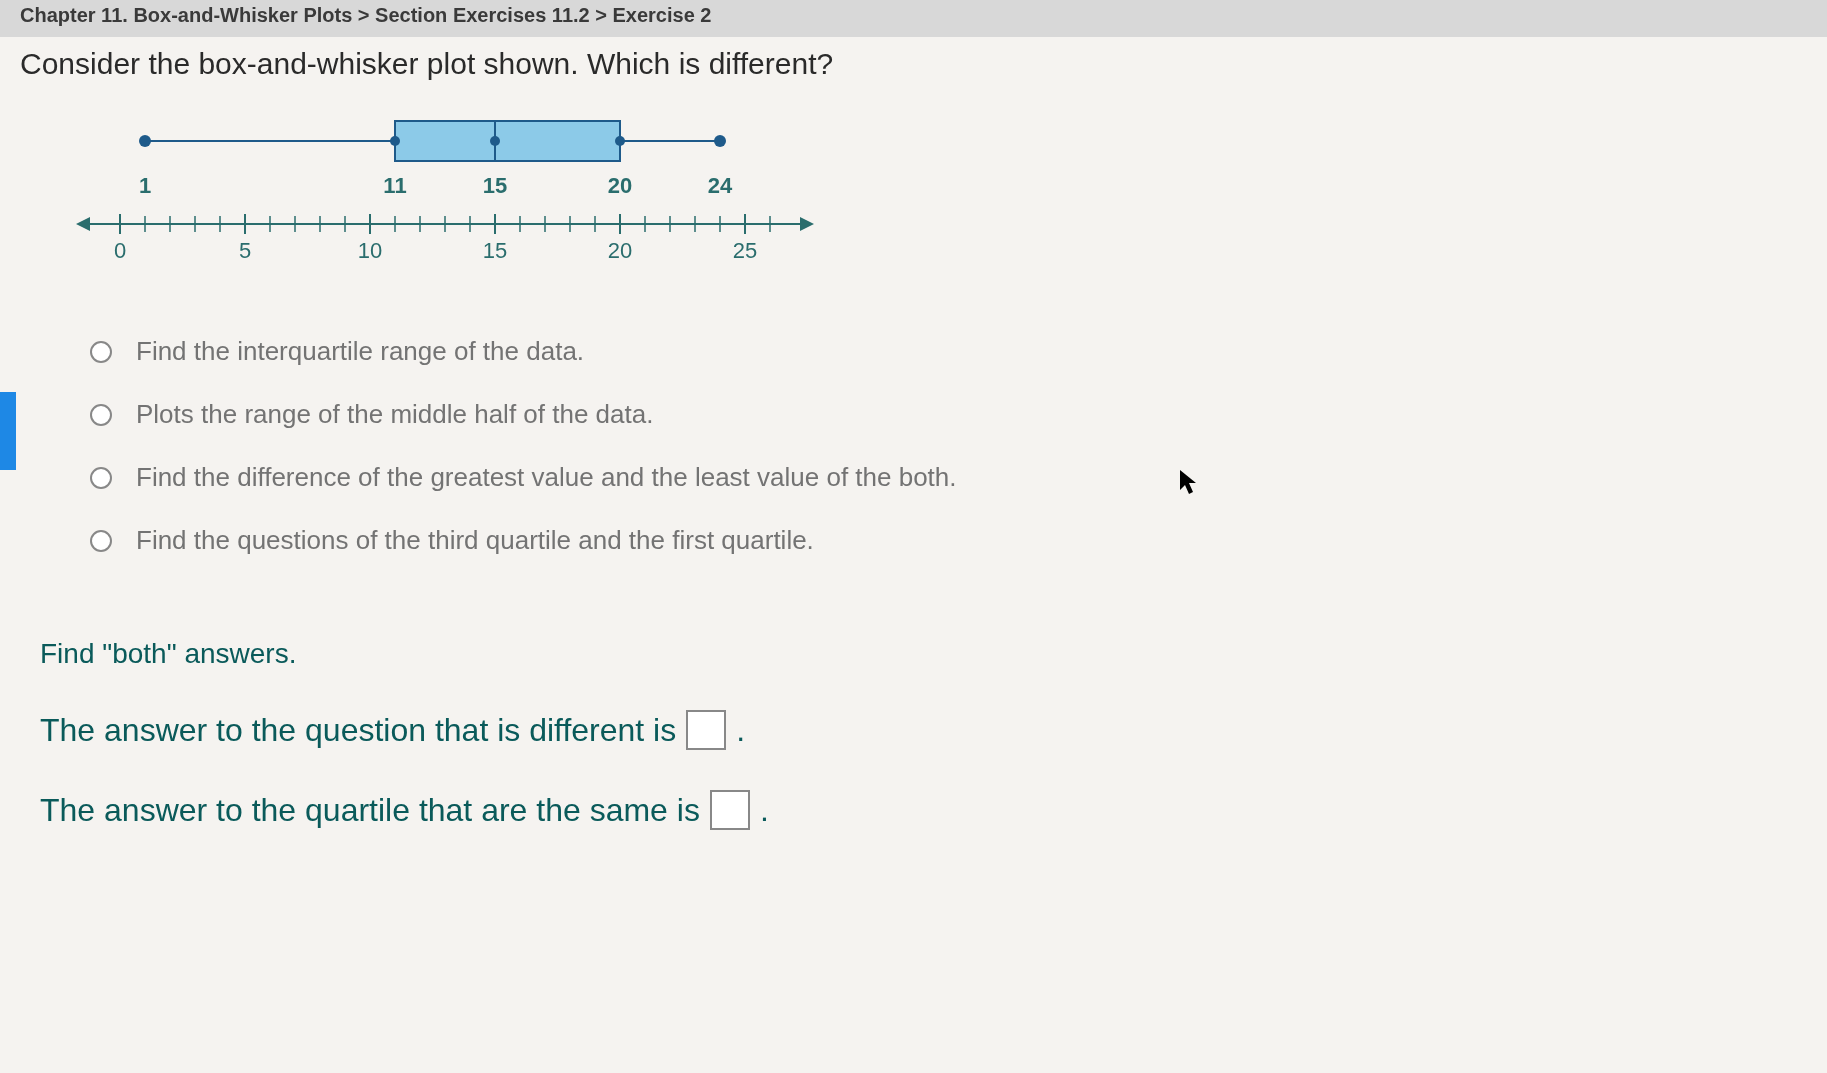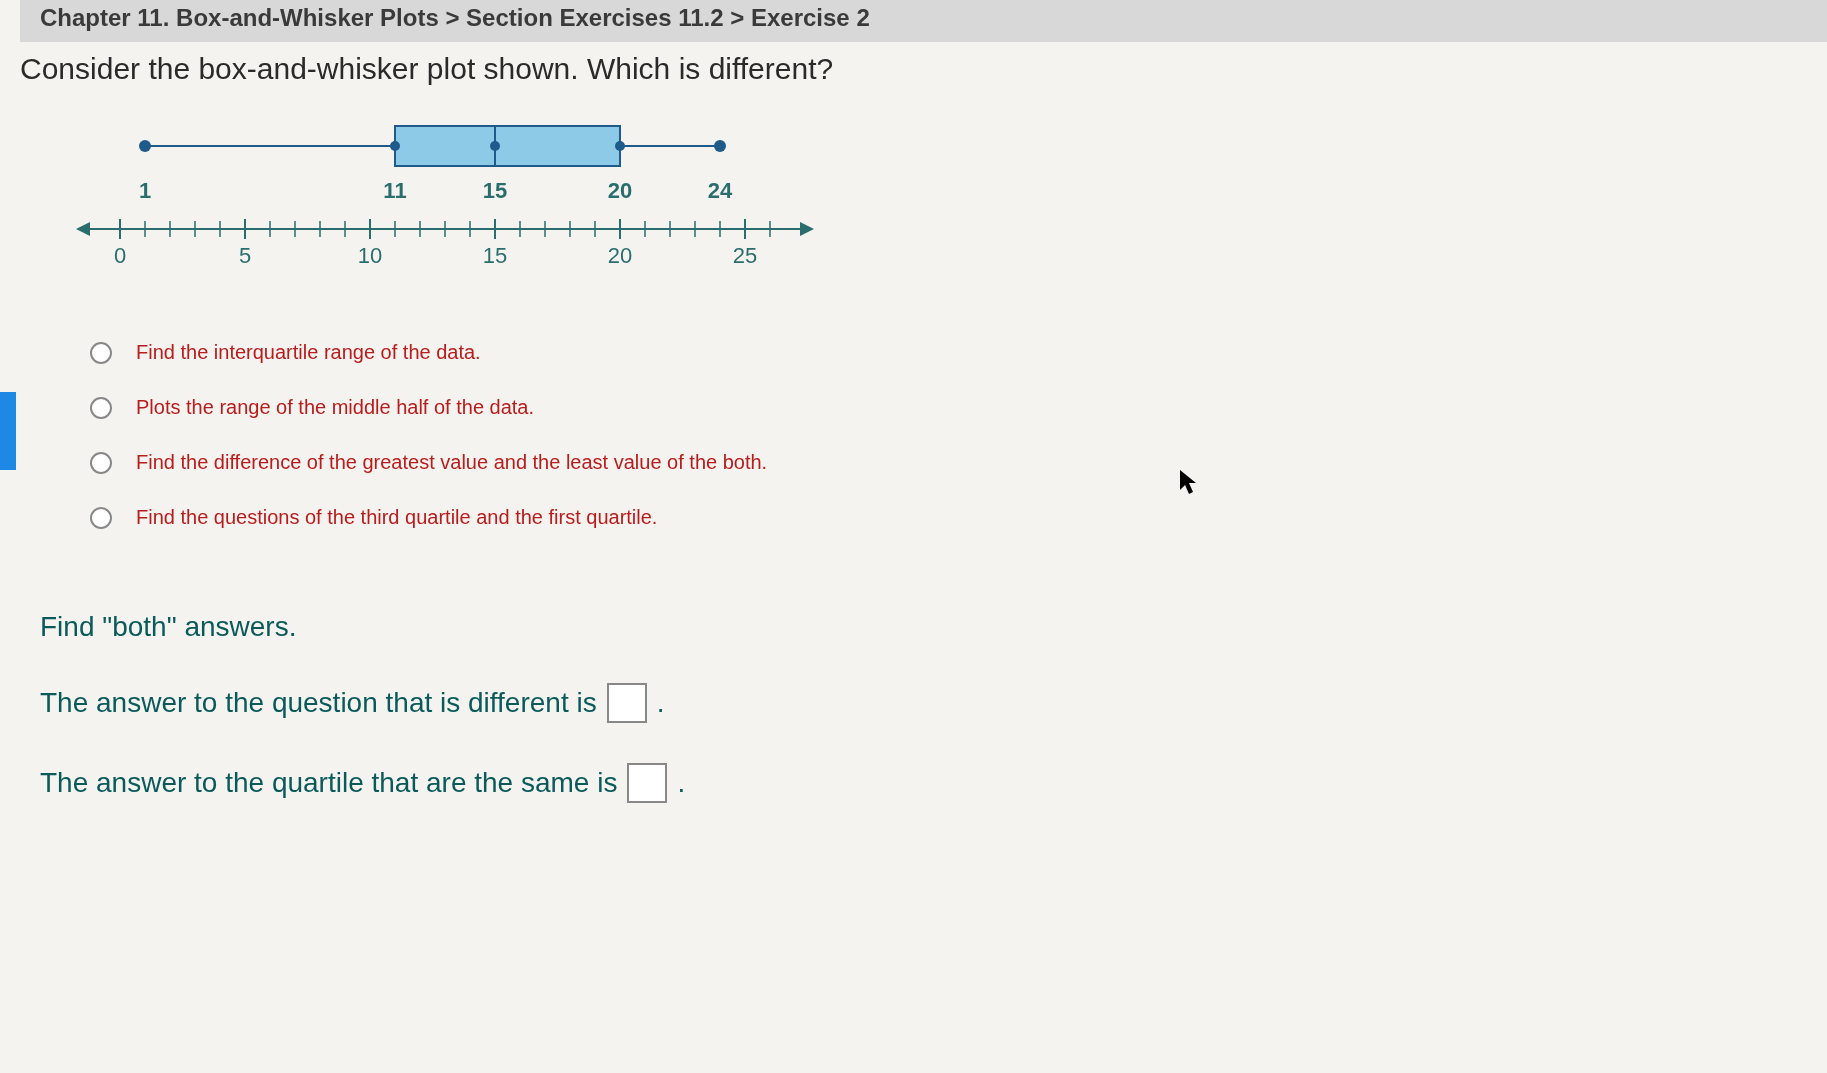--- a/index.html
+++ b/index.html
@@ -11,24 +11,23 @@
       font-family: Arial, Helvetica, sans-serif;
       background: #f5f3f0;
       width: 1827px;
       height: 1073px;
       position: relative;
       overflow: hidden;
     }
     .breadcrumb {
       background: #d8d8d8;
       padding: 4px 20px 10px 20px;
-      font-size: 24px;
+      font-size: 20px;
       color: #3a3a3a;
       font-weight: bold;
-      margin-left: 20px;
     }
     .question-text {
       padding: 10px 20px;
       font-size: 30px;
       color: #2a2a2a;
     }
     .chart-area {
       padding: 20px 70px 40px 70px;
       position: relative;
     }
@@ -49,32 +48,32 @@
     .radio {
       width: 22px;
       height: 22px;
       border: 2px solid #888;
       border-radius: 50%;
       margin-right: 24px;
       flex-shrink: 0;
       background: white;
     }
     .option-text {
-      font-size: 20px;
-      color: #b91c1c;
+      font-size: 26px;
+      color: #737373;
       text-align: center;
     }
     .find-both {
       padding: 30px 40px 40px 40px;
       font-size: 28px;
       color: #0a5a5a;
     }
     .answer-row {
       padding: 0 40px 40px 40px;
-      font-size: 28px;
+      font-size: 32px;
       color: #0a5a5a;
       display: flex;
       align-items: center;
       gap: 10px;
     }
     .answer-box {
       display: inline-block;
       width: 40px;
       height: 40px;
       border: 2px solid #888;

